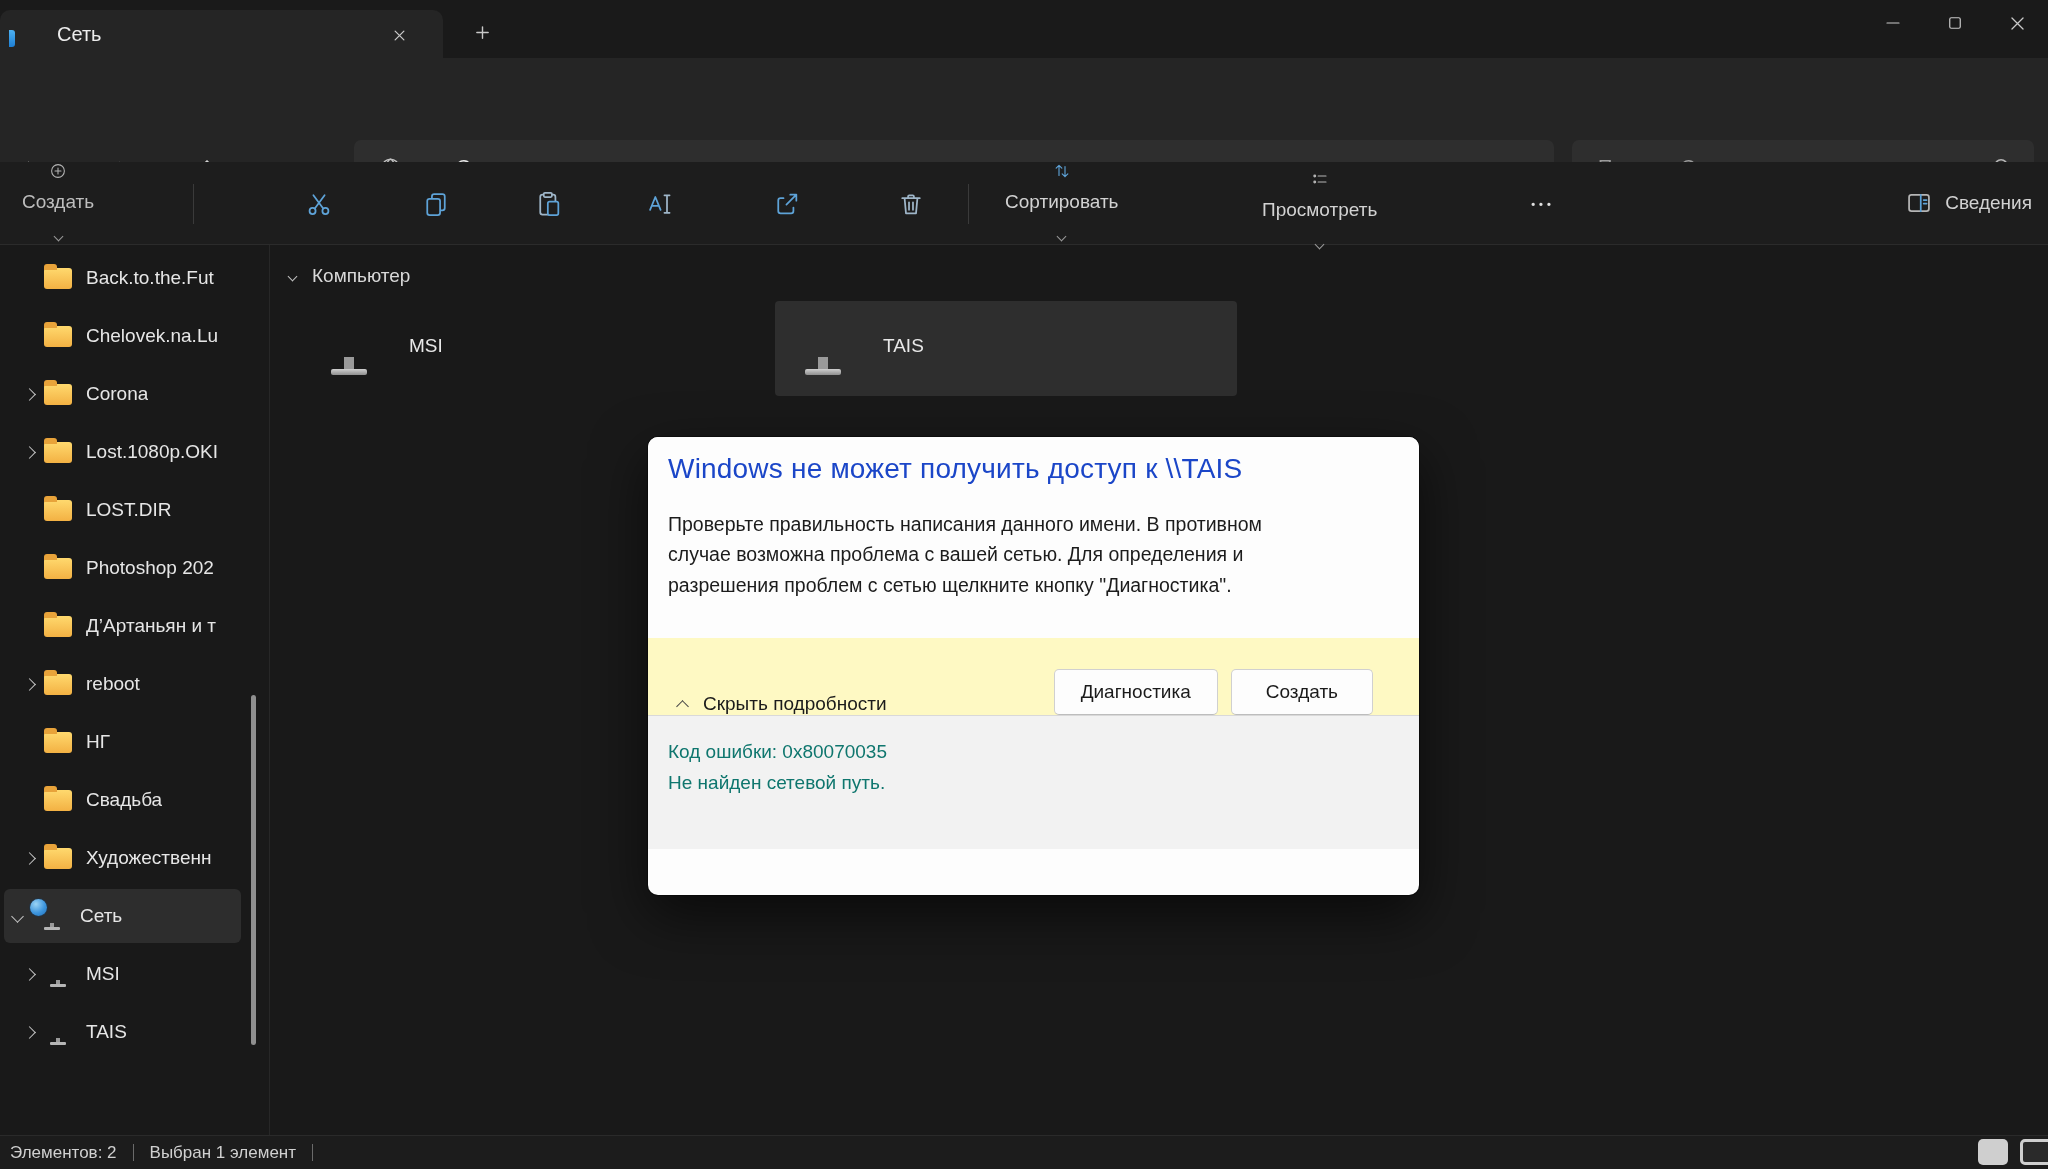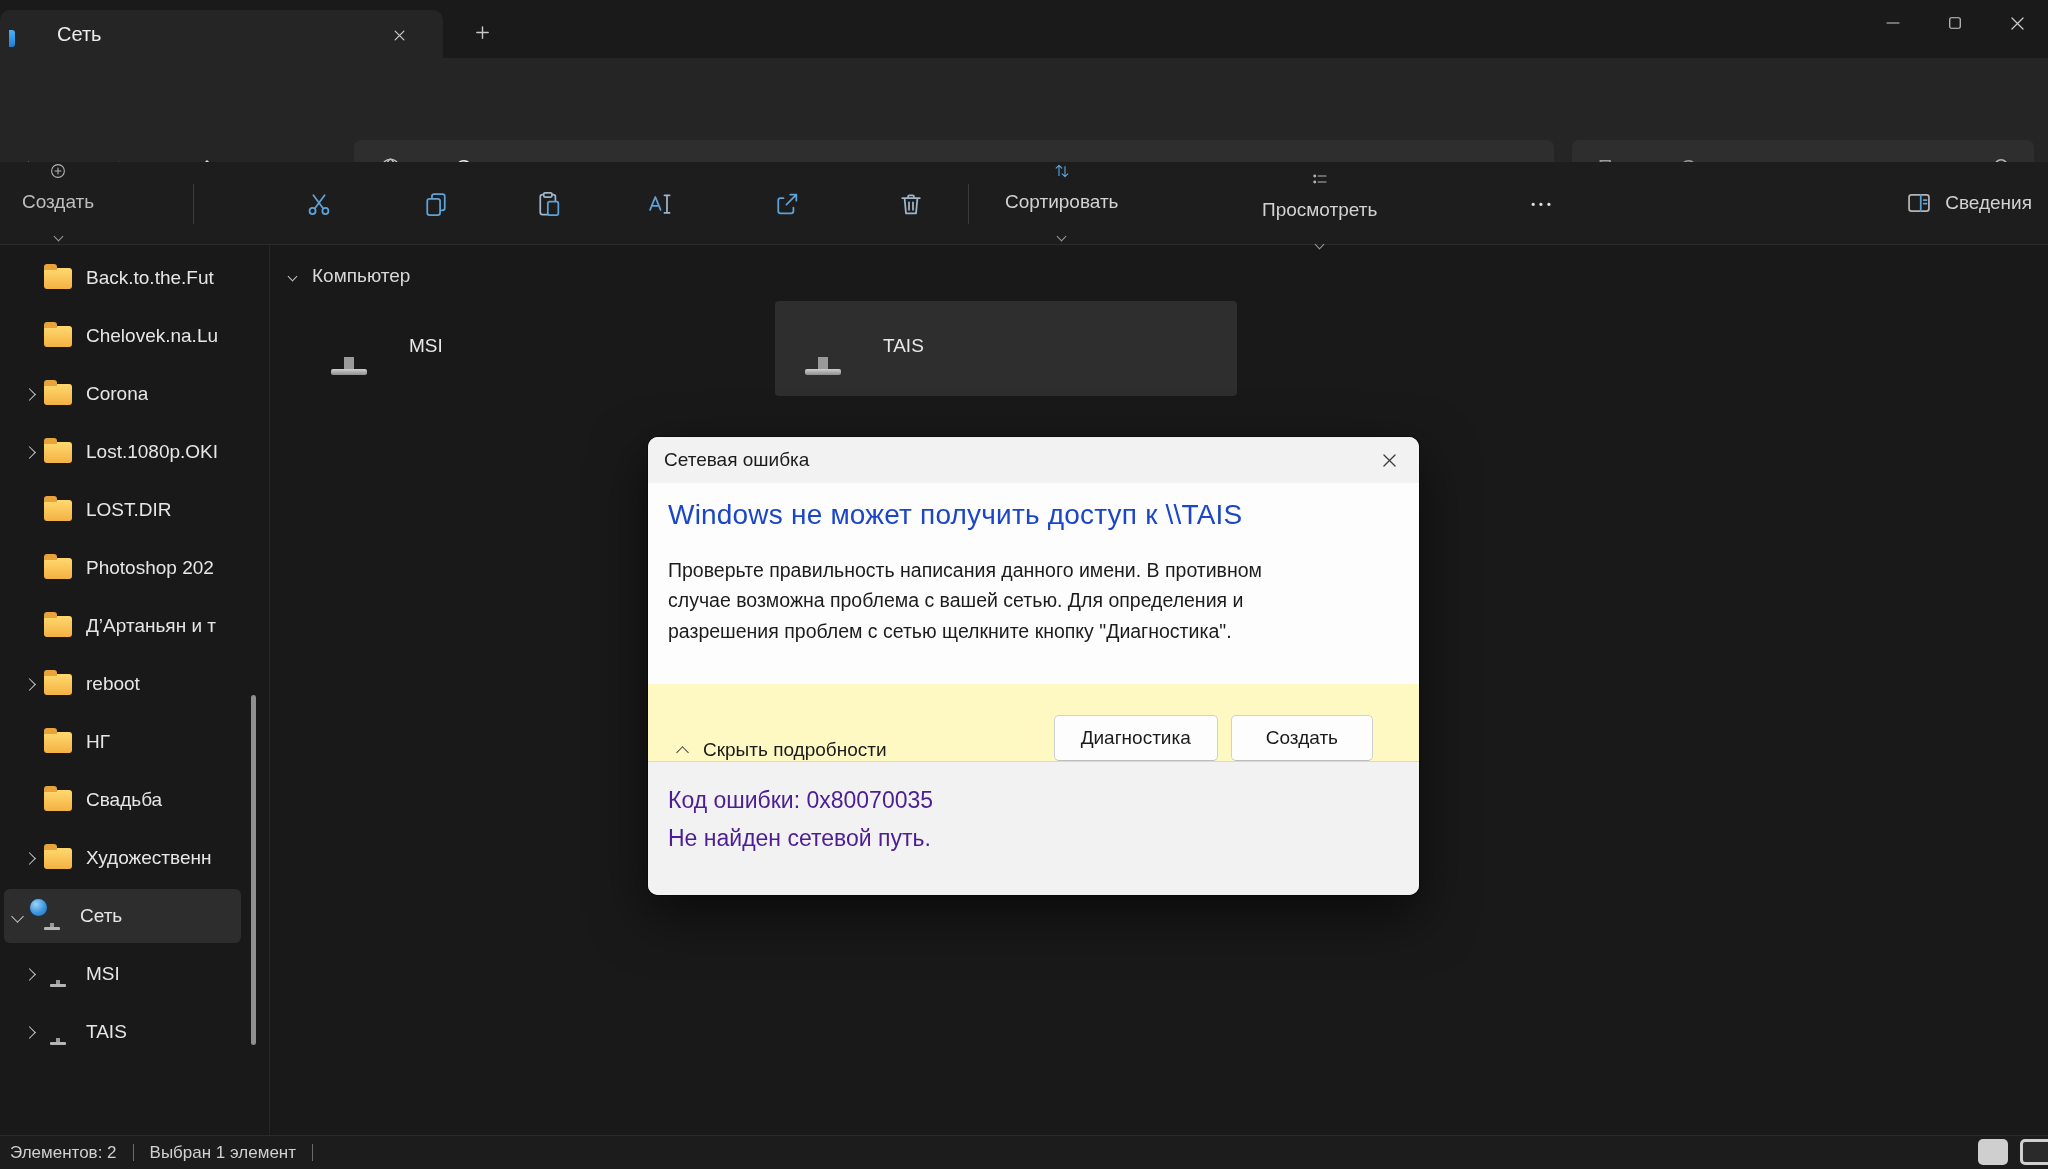--- a/index.html
+++ b/index.html
@@ -127,21 +127,21 @@
   .dlg-text { margin-top:24px; width:656px; font-size:19.5px; line-height:1.56; color:#1c1c1c; }
   .dlg-footer { height:77px; background:#fef9c3; display:flex; align-items:flex-end; }
   .dlg-expander { display:flex; align-items:center; gap:16px; margin-left:30px; color:#1b1b1b; }
   .dlg-expander .cv { color:#444; margin-top:4px; }
   .dlg-expander-label { font-size:19px; }
   .dlg-buttons { margin-left:auto; margin-right:46px; display:flex; gap:13px; }
   .dlg-btn { height:46px; background:#fdfdfd; border:1px solid #d0d0d0; border-bottom-color:#bdbdbd;
     border-radius:5px; font-family:inherit; font-size:19px; color:#1b1b1b; padding:0 34px; }
   .dlg-btn.primary { padding:0 26px; }
   .dlg-details { height:134px; background:#f2f2f2; border-top:1px solid #d9d9d9; padding:20px 20px 0 20px; }
-  .dlg-detail-line { font-size:23px; line-height:1.65; color:#4c1d95; }
+  .dlg-detail-line { font-size:19px; line-height:1.65; color:#0f766e; }
 
   
   .statusbar { position:absolute; left:0; bottom:0; width:100%; height:34px; background:#1c1c1c;
     border-top:1px solid #2a2a2a; display:flex; align-items:center; }
   .status-text { font-size:17px; color:#d0d0d0; margin-left:10px; white-space:nowrap; }
   .status-sep { width:1px; height:17px; background:#6a6a6a; margin-left:16px; }
   .status-text + .status-sep + .status-text { margin-left:16px; }
   .status-icons { position:absolute; right:-10px; top:3px; display:flex; gap:12px; }
   .sb-ic1 { width:30px; height:26px; border-radius:5px; background:#cfcfcf; padding:5px 5px; }
   .sb-ic1 .lines { width:100%; height:100%;
@@ -421,28 +421,20 @@
     <span class="tile-monitor"><span class="scr"></span><span class="neck"></span><span class="base"></span></span>
     <span class="tile-label">MSI</span>
   </div>
   <div class="tile sel" style="left:504px;">
     <span class="tile-monitor"><span class="scr"></span><span class="neck"></span><span class="base"></span></span>
     <span class="tile-label">TAIS</span>
   </div>
 </div>
 
 <div class="dialog">
-  <div class="dlg-title">
-    <span class="dlg-title-text">Сетевая ошибка</span>
-    <span class="dlg-close">
-      <svg width="19" height="19" viewBox="0 0 24 24" class="stroke" stroke="currentColor" stroke-width="1.7">
-          <path d="M5 5 L19 19 M19 5 L5 19"></path>
-        </svg>
-    </span>
-  </div>
   <div class="dlg-body">
     <div class="dlg-heading">Windows не может получить доступ к \\TAIS</div>
     <div class="dlg-text">Проверьте правильность написания данного имени. В противном случае возможна проблема с вашей сетью. Для определения и разрешения проблем с сетью щелкните кнопку "Диагностика".</div>
   </div>
   <div class="dlg-footer">
     <div class="dlg-expander">
       <span class="cv cv-u"></span>
       <span class="dlg-expander-label">Скрыть подробности</span>
     </div>
     <div class="dlg-buttons">

